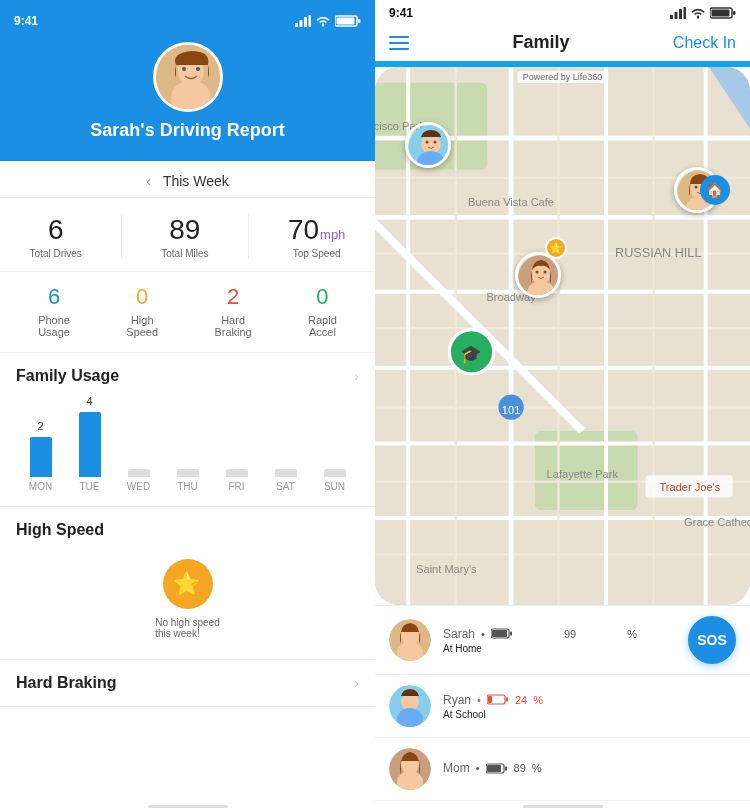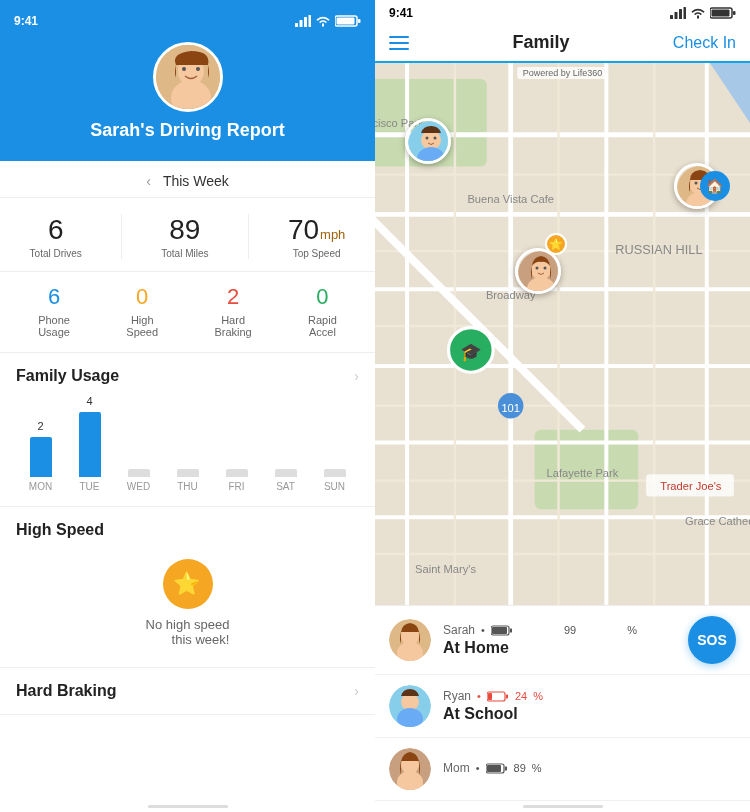--- a/index.html
+++ b/index.html
@@ -226,23 +226,23 @@
       align-items: center;
       justify-content: center;
       margin-bottom: 8px;
     }
 
     .trophy-icon {
       font-size: 22px;
     }
 
     .high-speed-msg {
-      font-size: 13px;
+      font-size: 10px;
       color: #666;
-      text-align: right;
+      text-align: left;
     }
 
     
     .hard-braking-section {
       display: flex;
       justify-content: space-between;
       align-items: center;
       padding: 14px 16px;
     }
 
@@ -283,21 +283,21 @@
       gap: 4px;
       align-items: center;
     }
 
     .right-header {
       display: flex;
       justify-content: space-between;
       align-items: center;
       padding: 6px 14px 8px;
       background: #fff;
-      border-bottom: 2px solid #0ea5e9;
+      border-bottom: 6px solid #0ea5e9;
       z-index: 10;
     }
 
     .hamburger {
       display: flex;
       flex-direction: column;
       gap: 4px;
       cursor: pointer;
     }
 
@@ -319,20 +319,21 @@
       font-size: 16px;
       font-weight: 500;
     }
 
     
     .map-container {
       flex: 1;
       position: relative;
       overflow: hidden;
       background: #e8e0d0;
+      border-radius: 24px;
     }
 
     .powered-by {
       position: absolute;
       top: 4px;
       left: 50%;
       transform: translateX(-50%);
       font-size: 9px;
       color: #666;
       background: rgba(255,255,255,0.8);
@@ -409,22 +410,22 @@
 
     .battery-pct {
       font-size: 11px;
     }
 
     .battery-pct.green { color: #555; margin-left: 45px; }
     .battery-pct.red { color: #e74c3c; }
     .battery-pct.gray { color: #555; }
 
     .member-location {
-      font-size: 16px;
-      font-weight: 700;
+      font-size: 10px;
+      font-weight: 400;
       color: #222;
     }
 
     .sos-btn {
       width: 48px;
       height: 48px;
       border-radius: 50%;
       background: #1a8fe3;
       color: #fff;
       font-size: 14px;
@@ -509,21 +510,21 @@
     </div>
     <div class="stat-divider"></div>
     <div class="stat-item">
       <span class="stat-number">89</span>
       <span class="stat-label">Total Miles</span>
     </div>
     <div class="stat-divider"></div>
     <div class="stat-item">
       <div style="display:flex;align-items:baseline;gap:1px;">
         <span class="stat-number">70</span>
-        <span style="font-size:13px;color:#a16207;">mph</span>
+        <span style="font-size:13px;color:#8b5cf6;">mph</span>
       </div>
       <span class="stat-label">Top Speed</span>
     </div>
   </div>
 
   <div class="alert-row">
     <div class="alert-item">
       <span class="alert-number blue">6</span>
       <span class="alert-label">Phone<br>Usage</span>
     </div>

